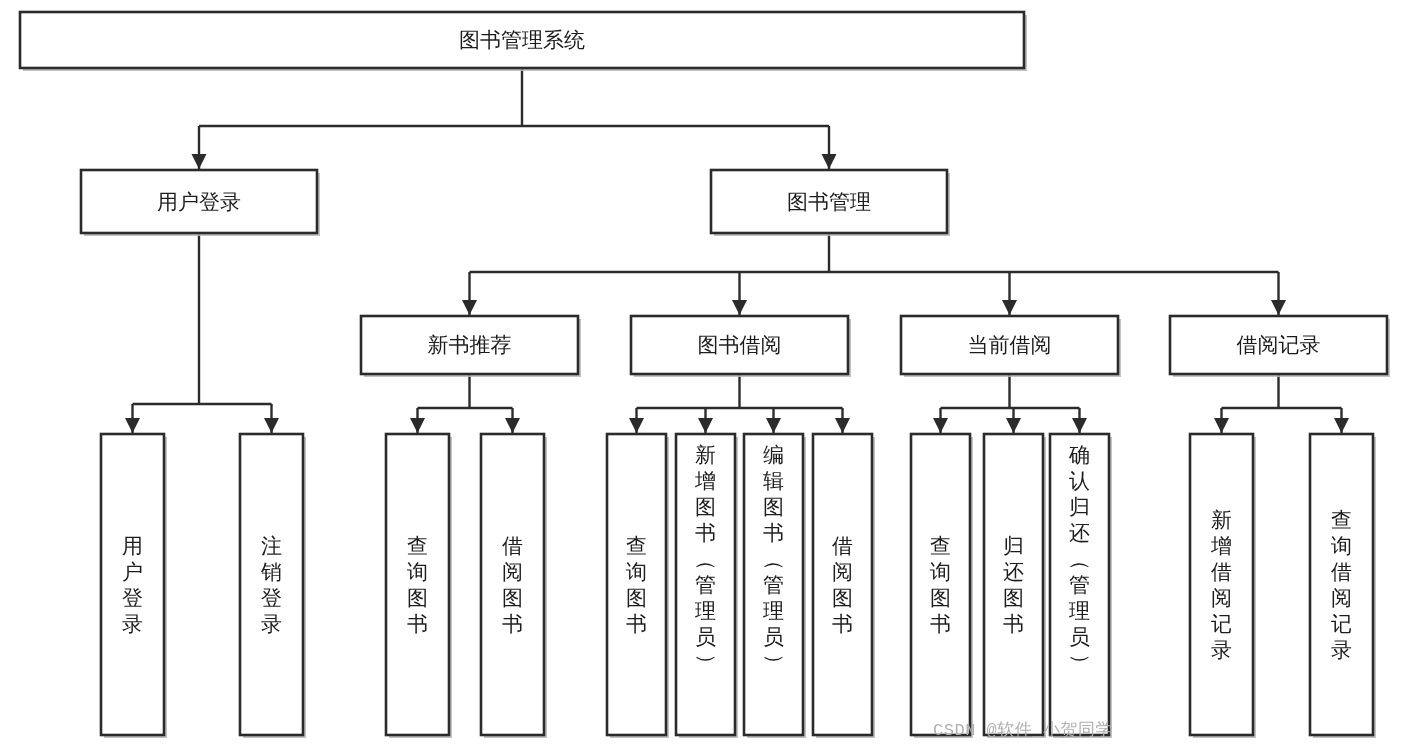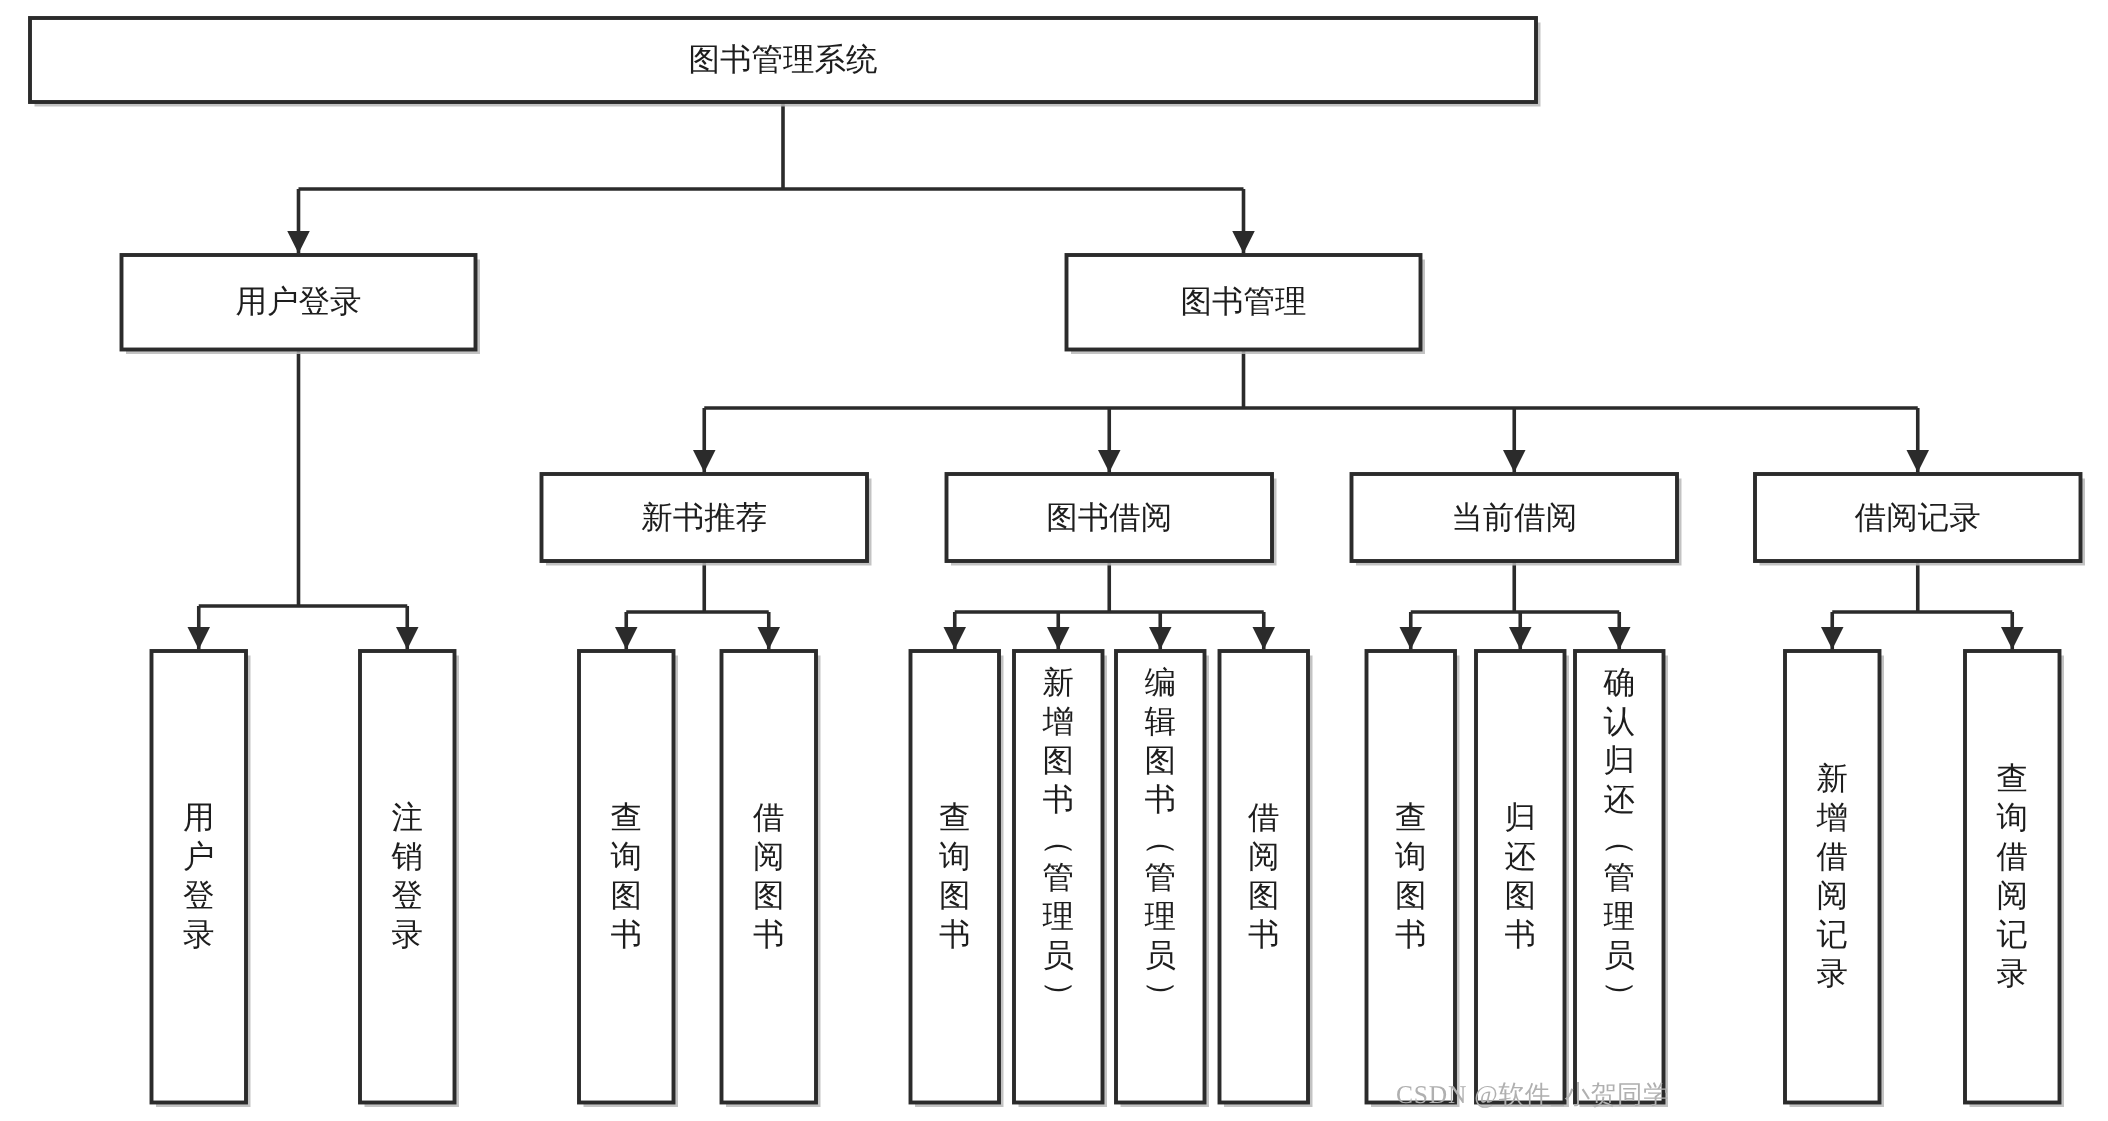--- a/index.html
+++ b/index.html
@@ -56,21 +56,21 @@
     font-family: "DejaVu Sans", "Liberation Sans", sans-serif;
     font-size: 21px;
     fill: #1d1d1d;
     text-anchor: middle;
     dominant-baseline: middle;
   }
   .watermark-text {
     position: absolute;
     right: 14px;
     bottom: 6px;
-    font-family: Liberation Serif, serif;
+    font-family: Liberation Mono, monospace;
     font-size: 17px;
     color: #b0b0b0;
     white-space: nowrap;
     letter-spacing: 0.5px;
     pointer-events: none;
   }
 </style>
 </head>
 <body>
 

